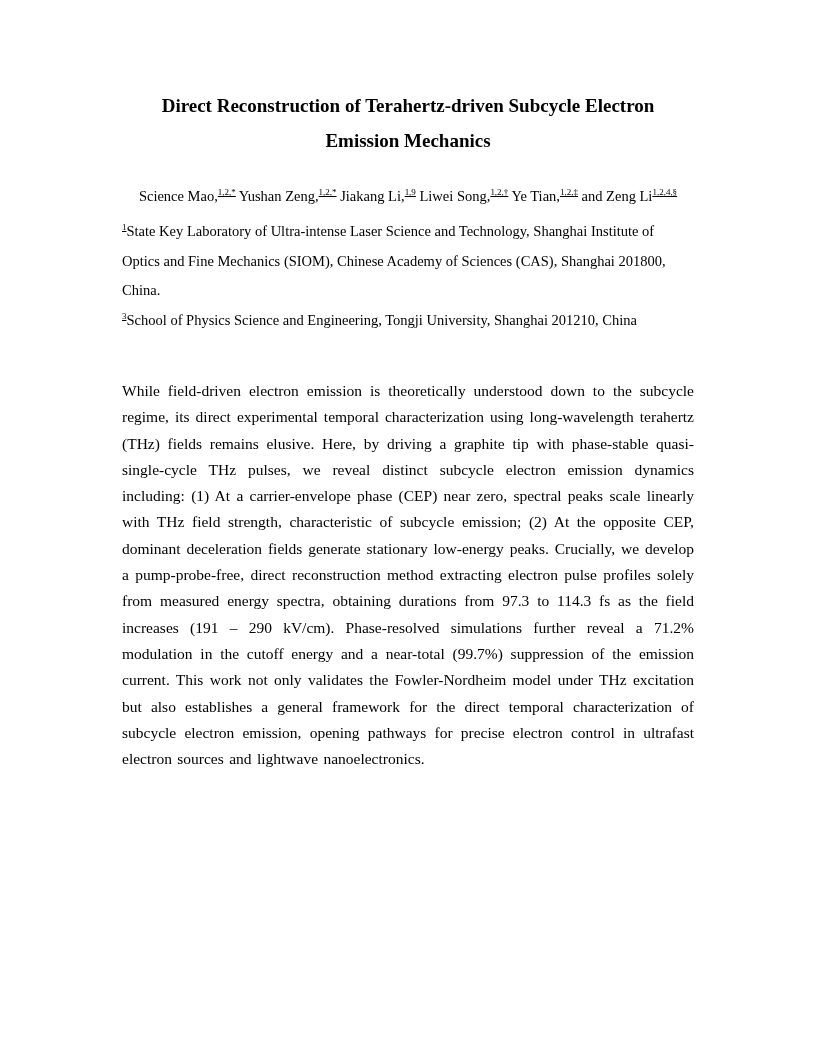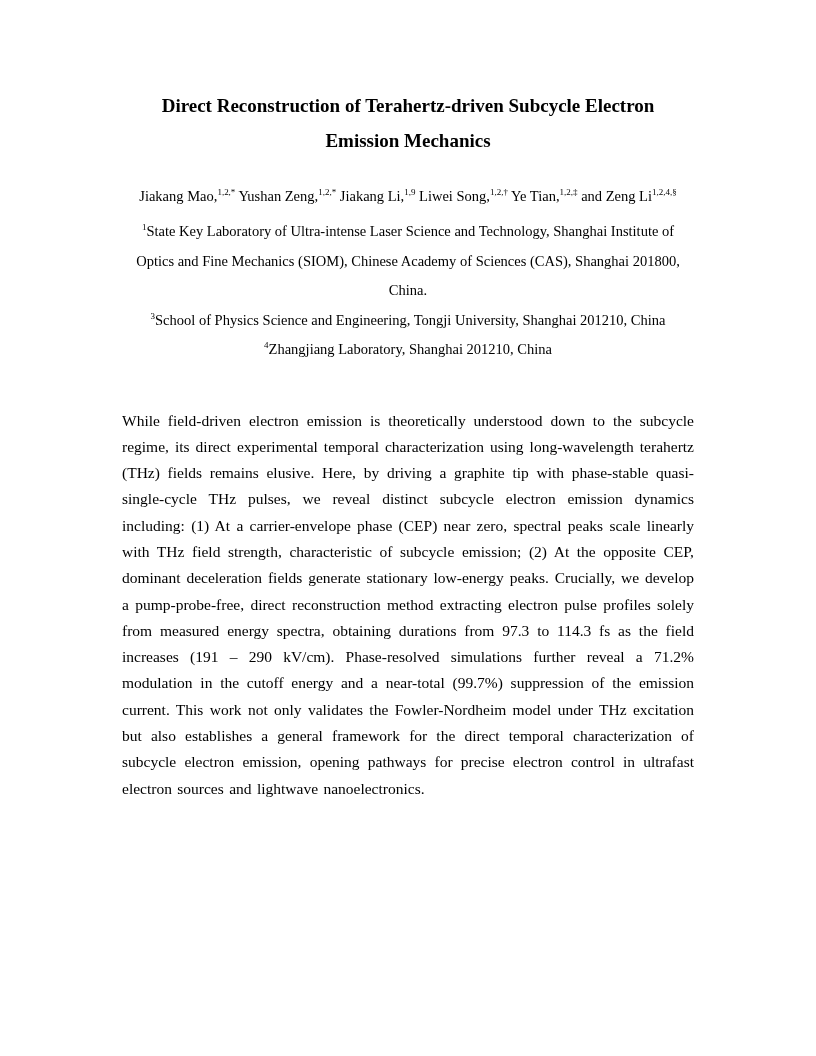--- a/index.html
+++ b/index.html
@@ -31,51 +31,50 @@
     margin: 0 0 6px 0;
     text-align: center;
     font-size: 14.5px;
     line-height: 29px;
   }
   .affiliations {
     margin: 0;
   }
   .affiliation {
     margin: 0;
-    text-align: center;
     font-size: 14.5px;
     line-height: 29.5px;
   }
   sup {
     font-size: 0.62em;
     line-height: 0;
     vertical-align: super;
+    text-decoration: underline;
   }
   .abstract {
     margin: 43px 0 0 0;
     font-size: 15.5px;
     line-height: 26.3px;
     text-align: justify;
     text-justify: inter-word;
     word-spacing: 1.5px;
   }
 </style>
 </head>
 <body>
 
 <div class="page">
 
   <h1 class="title">
     <span class="title-line">Direct Reconstruction of Terahertz-driven Subcycle Electron</span>
     <span class="title-line">Emission Mechanics</span>
   </h1>
 
-  <p class="authors"><span>Jiakang Mao,</span><sup>1,2,*</sup><span> Yushan Zeng,</span><sup>1,2,*</sup><span> Jiakang Li,</span><sup>1,9</sup><span> Liwei Song,</span><sup>1,2,†</sup><span> Ye Tian,</span><sup>1,2,‡</sup><span> and Zeng Li</span><sup>1,2,4,§</sup></p>
+  <p class="authors"><span>Science Mao,</span><sup>1,2,*</sup><span> Yushan Zeng,</span><sup>1,2,*</sup><span> Jiakang Li,</span><sup>1,9</sup><span> Liwei Song,</span><sup>1,2,†</sup><span> Ye Tian,</span><sup>1,2,‡</sup><span> and Zeng Li</span><sup>1,2,4,§</sup></p>
 
   <div class="affiliations">
     <p class="affiliation"><sup>1</sup><span>State Key Laboratory of Ultra-intense Laser Science and Technology, Shanghai Institute of Optics and Fine Mechanics (SIOM), Chinese Academy of Sciences (CAS), Shanghai 201800, China.</span></p>
     <p class="affiliation"><sup>3</sup><span>School of Physics Science and Engineering, Tongji University, Shanghai 201210, China</span></p>
-    <p class="affiliation"><sup>4</sup><span>Zhangjiang Laboratory, Shanghai 201210, China</span></p>
   </div>
 
   <p class="abstract">While field-driven electron emission is theoretically understood down to the subcycle regime, its direct experimental temporal characterization using long-wavelength terahertz (THz) fields remains elusive. Here, by driving a graphite tip with phase-stable quasi-single-cycle THz pulses, we reveal distinct subcycle electron emission dynamics including: (1) At a carrier-envelope phase (CEP) near zero, spectral peaks scale linearly with THz field strength, characteristic of subcycle emission; (2) At the opposite CEP, dominant deceleration fields generate stationary low-energy peaks. Crucially, we develop a pump-probe-free, direct reconstruction method extracting electron pulse profiles solely from measured energy spectra, obtaining durations from 97.3 to 114.3 fs as the field increases (191 – 290 kV/cm). Phase-resolved simulations further reveal a 71.2% modulation in the cutoff energy and a near-total (99.7%) suppression of the emission current. This work not only validates the Fowler-Nordheim model under THz excitation but also establishes a general framework for the direct temporal characterization of subcycle electron emission, opening pathways for precise electron control in ultrafast electron sources and lightwave nanoelectronics.</p>
 
 </div>
 
 </body></html>

